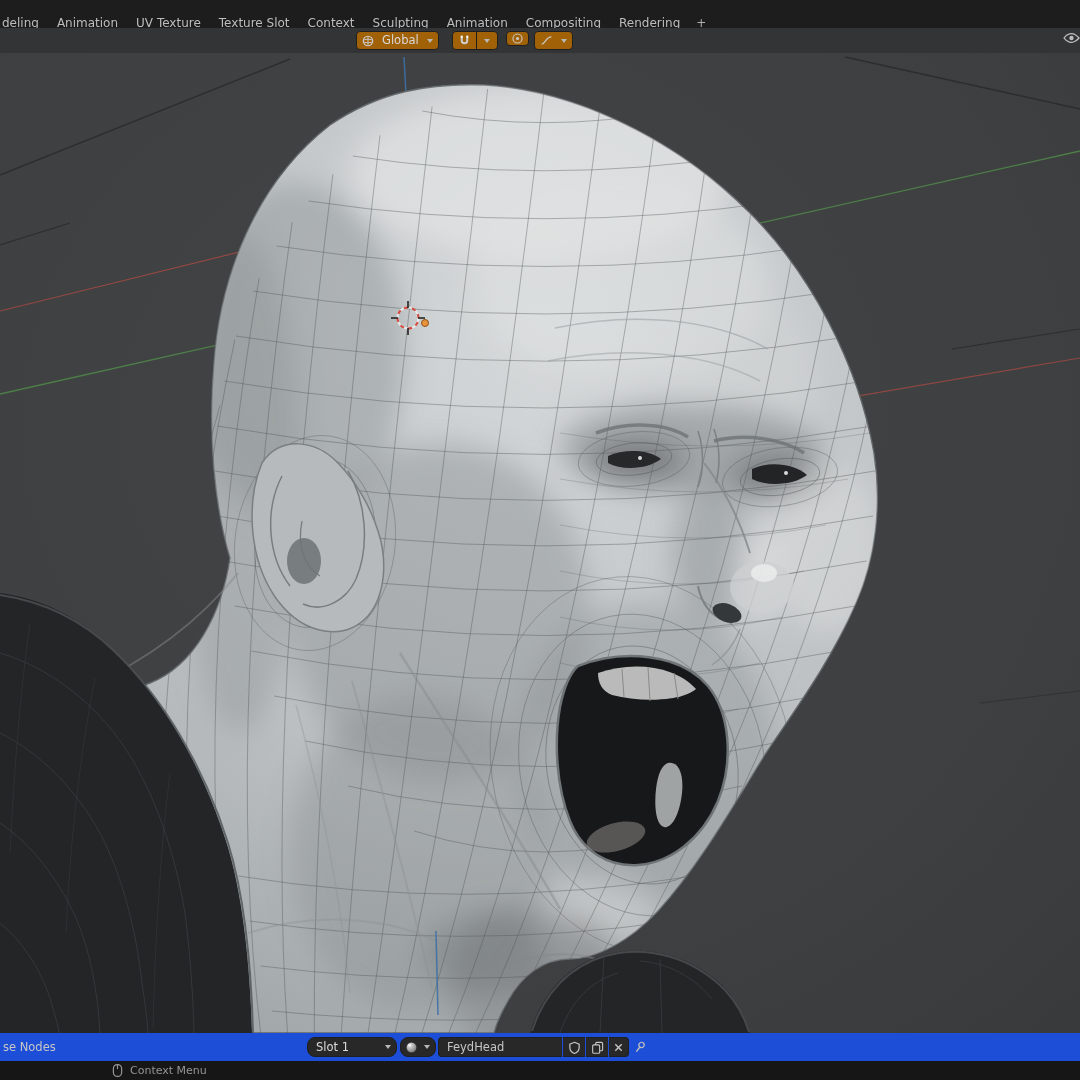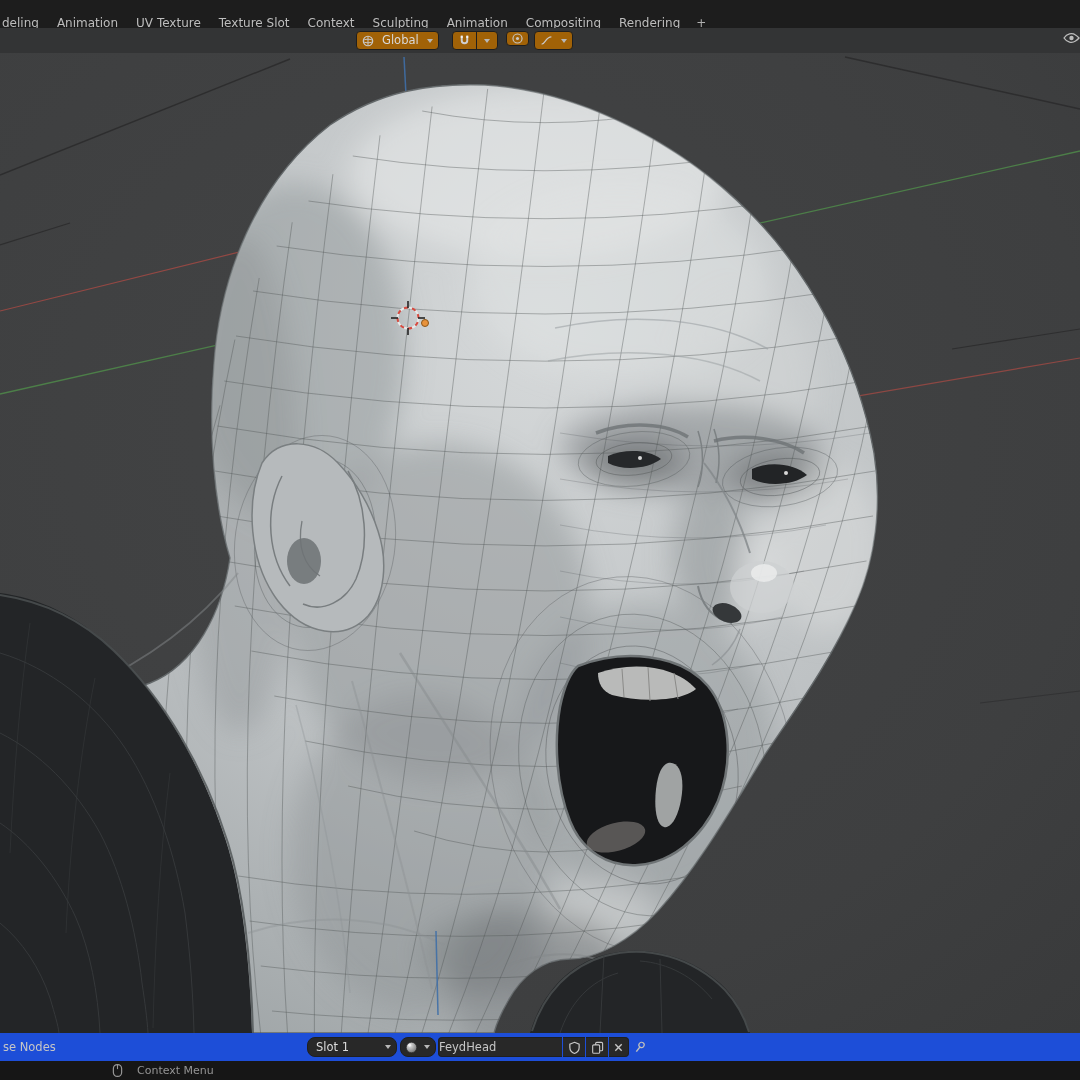--- a/index.html
+++ b/index.html
@@ -35,21 +35,21 @@
     height:20px;display:flex;align-items:center;box-sizing:border-box;color:#dcdcdc;font-size:11.5px;}
   .bgroup{position:absolute;top:4px;display:flex;align-items:center;}
   .cell{background:#282828;border-top:1px solid #1f1f1f;border-bottom:1px solid #1f1f1f;
     height:20px;display:flex;align-items:center;box-sizing:border-box;margin-right:1px;}
   .cell.first{border-left:1px solid #1f1f1f;border-radius:4px 0 0 4px;}
   .cell.last{border-right:1px solid #1f1f1f;border-radius:0 4px 4px 0;margin-right:0;}
   
   .statusbar{position:absolute;top:1061px;left:0;width:1080px;height:19px;background:#161616;
     color:#949494;font-size:11px;display:flex;align-items:center;}
   .statusbar .mico{margin-left:112px;display:flex;align-items:center;}
-  .statusbar .slabel{margin-left:14px;}
+  .statusbar .slabel{margin-left:7px;}
 </style>
 </head>
 <body>
 
 <div class="topbar">
   <span class="tab" style="padding-left:2px">deling</span>
   <span class="tab">Animation</span>
   <span class="tab">UV Texture</span>
   <span class="tab">Texture Slot</span>
   <span class="tab">Context</span>
@@ -336,21 +336,21 @@
     <span class="icbtn" style="padding:0 1px 0 4px">
       <svg width="13" height="13" viewBox="0 0 14 14">
         <circle cx="7" cy="7" r="5.6" fill="url(#sph)" stroke="#222" stroke-width="0.6"></circle>
         <circle cx="5" cy="4.6" r="1.6" fill="#f4f4f4" opacity="0.85"></circle>
       </svg>
     </span>
     <span class="chev"></span>
   </div>
 
   <div class="bgroup" style="left:438px">
-    <div class="cell first" style="width:124px;padding-left:0">
+    <div class="cell first" style="width:124px;padding-left:8px">
       <span>FeydHead</span>
     </div>
     <div class="cell" style="width:22px;justify-content:center">
       <svg width="13" height="13" viewBox="0 0 14 14">
         <path d="M7,1.4 L12,3.4 V7 C12,10.2 10,12.3 7,13.4 C4,12.3 2,10.2 2,7 V3.4 Z" fill="none" stroke="#c6c6c6" stroke-width="1.3"></path>
       </svg>
     </div>
     <div class="cell" style="width:22px;justify-content:center">
       <svg width="13" height="13" viewBox="0 0 14 14">
         <rect x="5" y="1.5" width="7.5" height="9" rx="1.2" fill="none" stroke="#c6c6c6" stroke-width="1.2"></rect>

